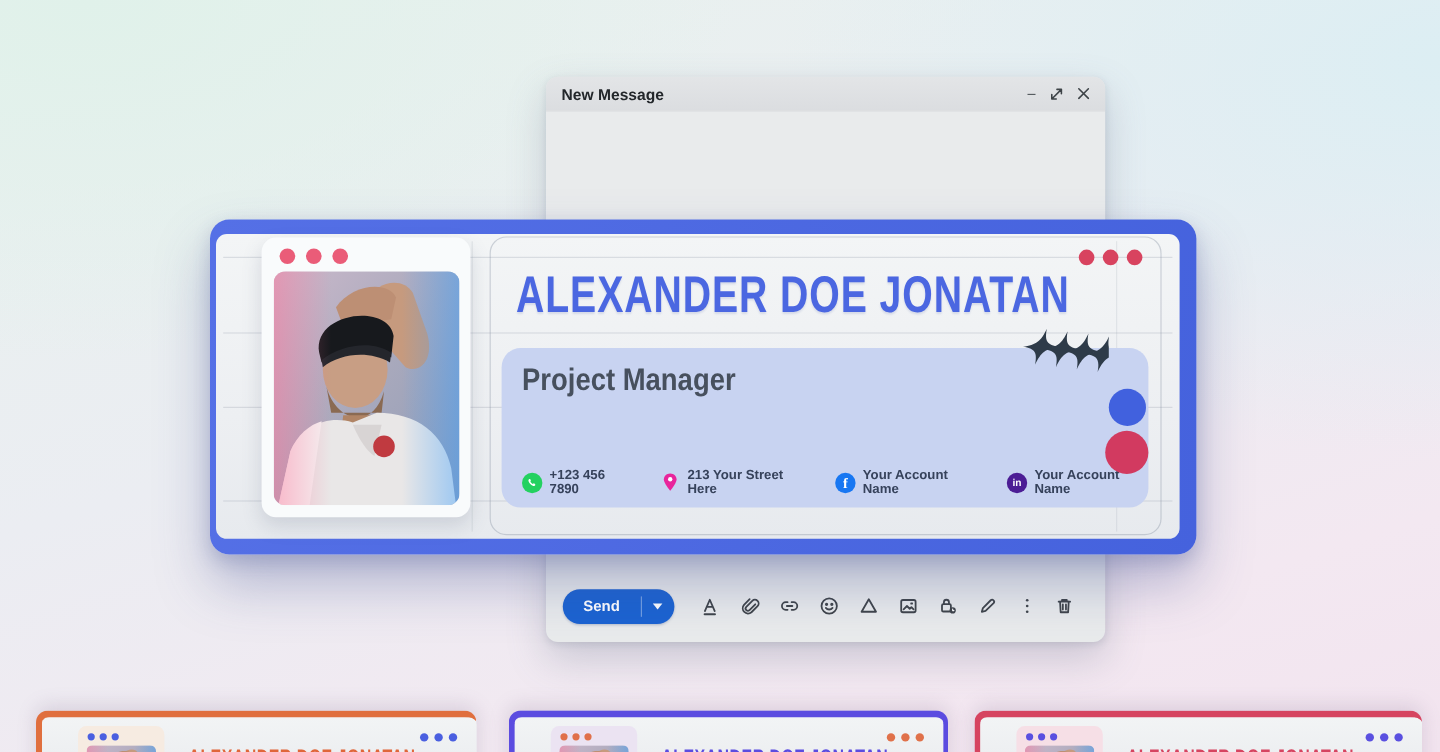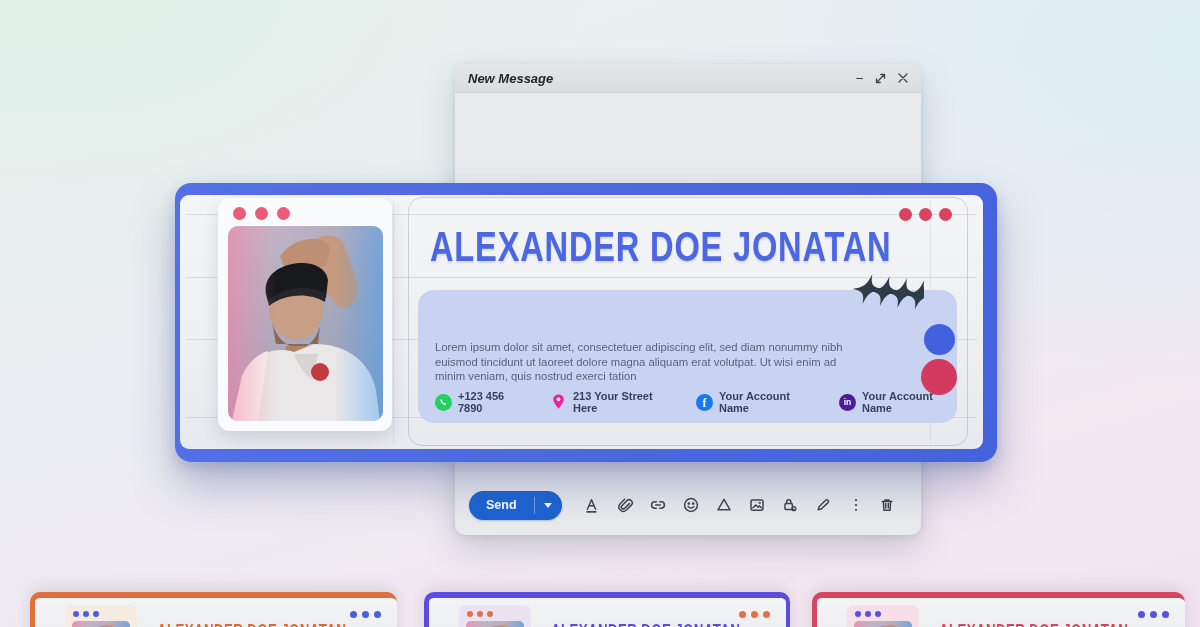--- a/index.html
+++ b/index.html
@@ -16,21 +16,21 @@
 
   
   .compose {
     position:absolute; left:455px; top:64px; width:466px; height:471px;
     background:#e9ebec; border-radius:10px;
     box-shadow:0 14px 32px rgba(100,110,135,.28), 0 2px 6px rgba(110,120,140,.18);
   }
   .titlebar {
     height:29px; display:flex; align-items:center; padding:0 13px;
     background:linear-gradient(#e3e5e7,#dbdde0);
-    border-radius:10px 10px 0 0; border-bottom:1px solid #cfd2d4;font-style:italic;
+    border-radius:10px 10px 0 0; border-bottom:1px solid #cfd2d4;
   }
   .titlebar .ttl { font-size:13px; font-weight:bold; color:#23272b; }
   .win-controls { margin-left:auto; display:flex; align-items:center; gap:12px; color:#3d4347; }
   .win-controls .wc { cursor:default; display:flex; align-items:center; height:14px; font-size:12px; }
   .field-row {
     height:31px; display:flex; align-items:center; padding:0 14px;
     border-bottom:1px solid #d5d7d9;
   }
   .field-row .flabel { font-size:12px; color:#5d6367; }
   .compose-body { position:absolute; left:0; right:0; top:92px; bottom:54px; }
@@ -314,21 +314,23 @@
         <g transform="skewX(-18)">
           <use href="#spark" x="12" y="2" width="30" height="30"></use>
           <use href="#spark" x="30" y="4" width="30" height="30"></use>
           <use href="#spark" x="48" y="6" width="30" height="30"></use>
           <use href="#spark" x="66" y="8" width="30" height="30"></use>
         </g>
       </svg>
     </div>
 
     <div class="sig-panel">
-      <div class="sig-bio">Lorem ipsum dolor sit amet, consectetuer adipiscing elit, sed diam nonummy nibh euismod tincidunt ut laoreet dolore magna aliquam erat volutpat. Ut wisi enim ad minim veniam, quis nostrud exerci tation</div>
+      <div class="sig-role">
+        <span class="cond">Project Manager</span>
+      </div>
 
       <div class="sig-contacts">
         <span class="contact">
           <span class="cicon wa">
             <svg width="11" height="11" viewBox="0 0 16 16" style="fill:#fff">
                 <path d="M4.6 3.2 C5.3 3 5.9 3.6 6.2 4.5 C6.5 5.3 6.3 5.9 5.8 6.3 C6.2 7.4 7.4 8.6 8.6 9.1 C9 8.6 9.6 8.4 10.4 8.7 C11.3 9 11.9 9.7 11.7 10.4 C11.5 11.2 10.4 11.7 9.4 11.5 C6.8 11 4 8.2 3.5 5.6 C3.3 4.6 3.8 3.5 4.6 3.2 Z"></path>
               </svg>
           </span>
           <span class="ctext">+123 456 7890</span>
         </span>

